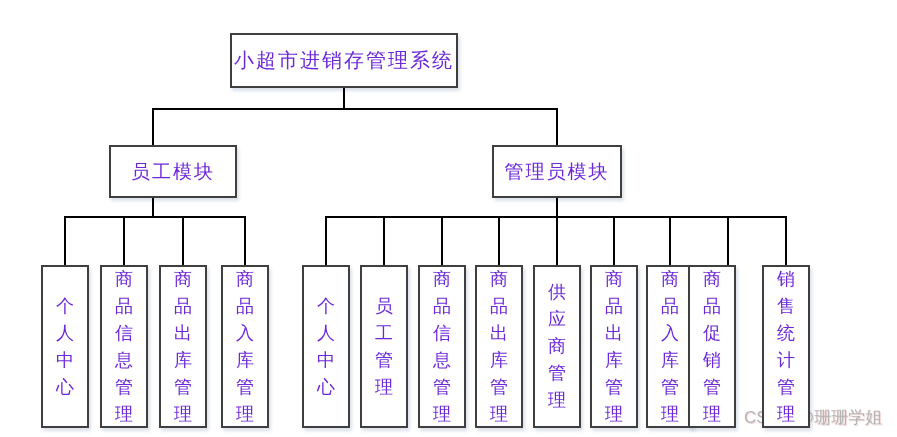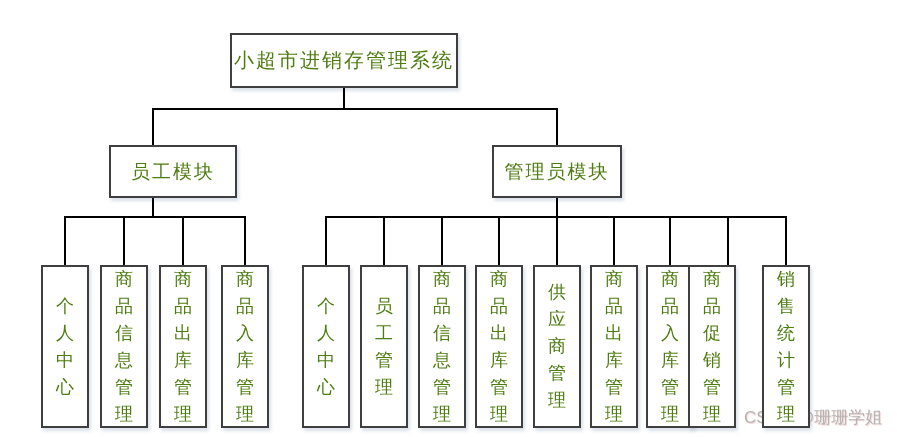--- a/index.html
+++ b/index.html
@@ -17,21 +17,21 @@
   }
   .node {
     position: absolute;
     box-sizing: border-box;
     background: #ffffff;
     border: 2px solid #3f3f3f;
     box-shadow: 2px 3px 3px rgba(130, 150, 180, 0.28);
     display: flex;
     align-items: center;
     justify-content: center;
-    color: #4d7c0f;
+    color: #6d28d9;
   }
   .node.h-text {
     font-size: 19px;
     letter-spacing: 2px;
     white-space: nowrap;
   }
   #root-box {
     left: 230px; top: 33px; width: 228px; height: 55px;
     font-size: 20px;
   }

